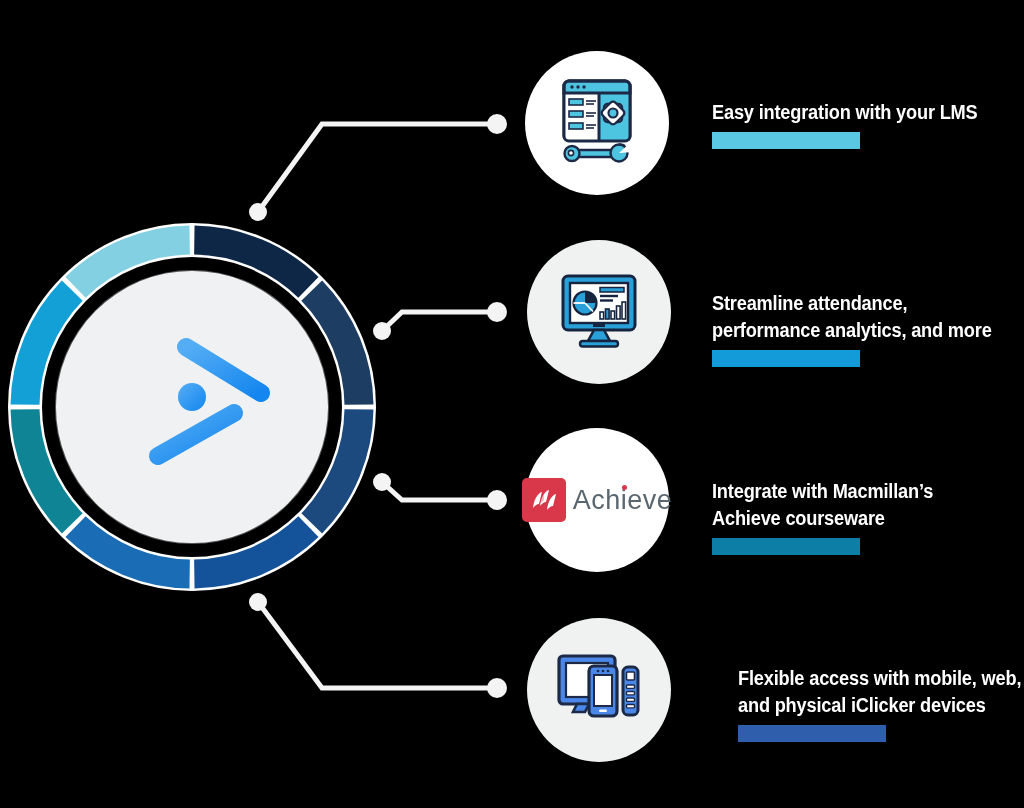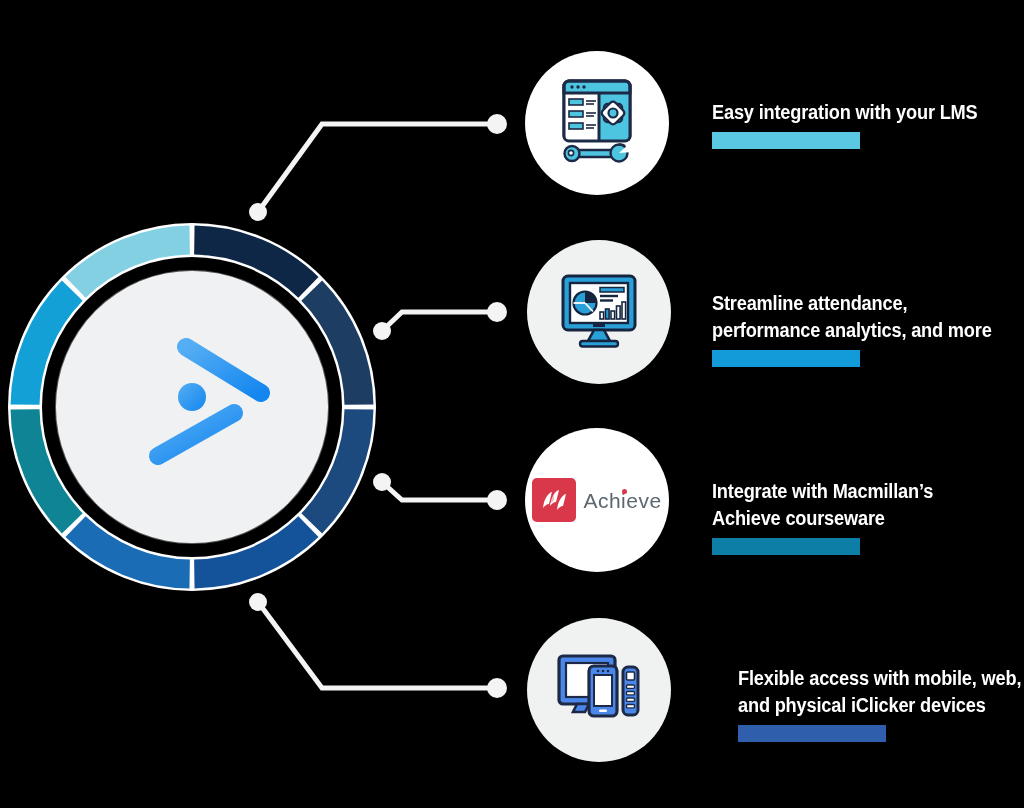--- a/index.html
+++ b/index.html
@@ -21,21 +21,21 @@
     transform:scaleX(0.91);transform-origin:0 0;
   }
   .feature-bar{width:148px;height:17px;margin-top:6px;}
   
   .achieve-wrap{display:flex;align-items:center;gap:7px;}
   .achieve-square{
     width:44px;height:44px;border-radius:5px;background:#d9374a;
     display:flex;align-items:center;justify-content:center;flex:0 0 auto;
   }
   .achieve-text{
-    font-size:21px;font-weight:300;color:#5b6770;letter-spacing:0.5px;
+    font-size:27px;font-weight:300;color:#5b6770;letter-spacing:0.5px;
     line-height:1;
   }
   .achieve-i{position:relative;}
   .achieve-i::after{
     content:'';position:absolute;left:1px;top:0px;width:5px;height:5px;
     border-radius:50%;background:#d9374a;
   }
 </style>
 </head>
 <body>

